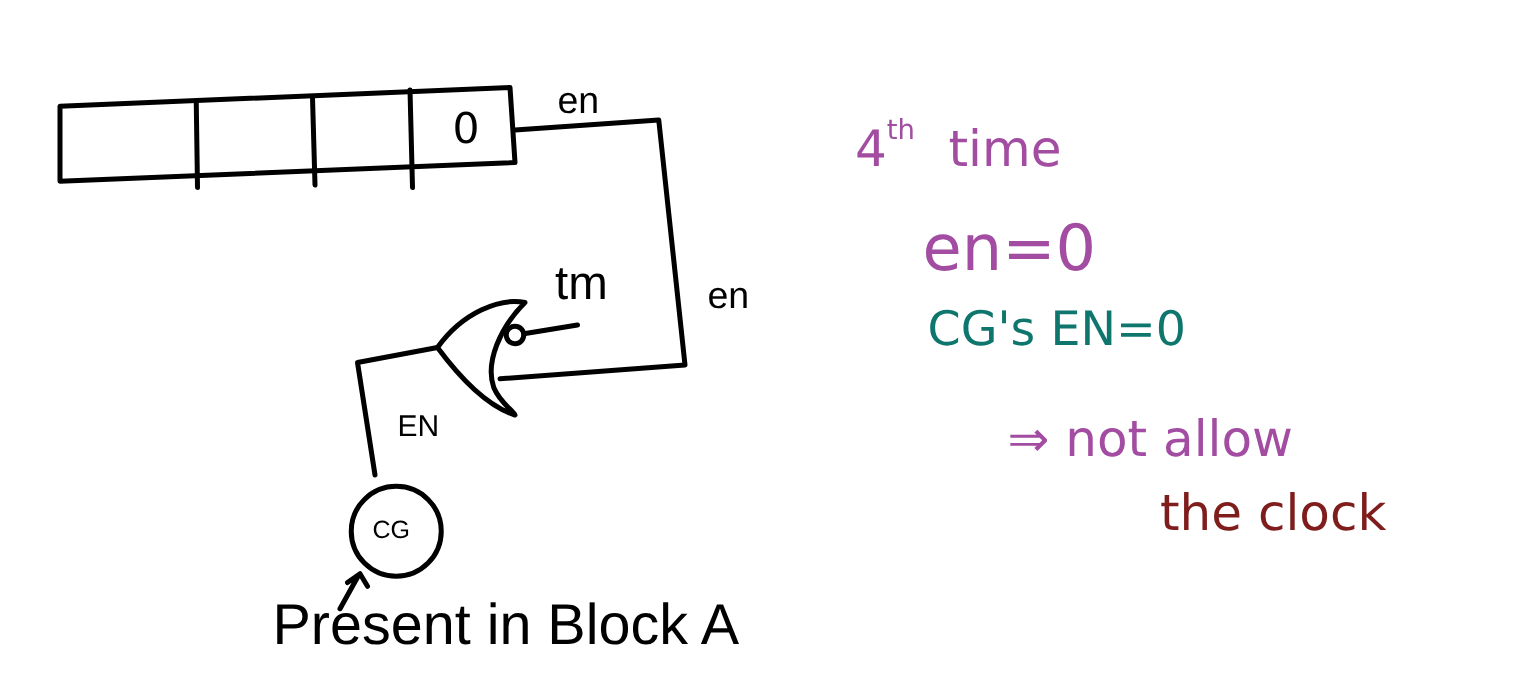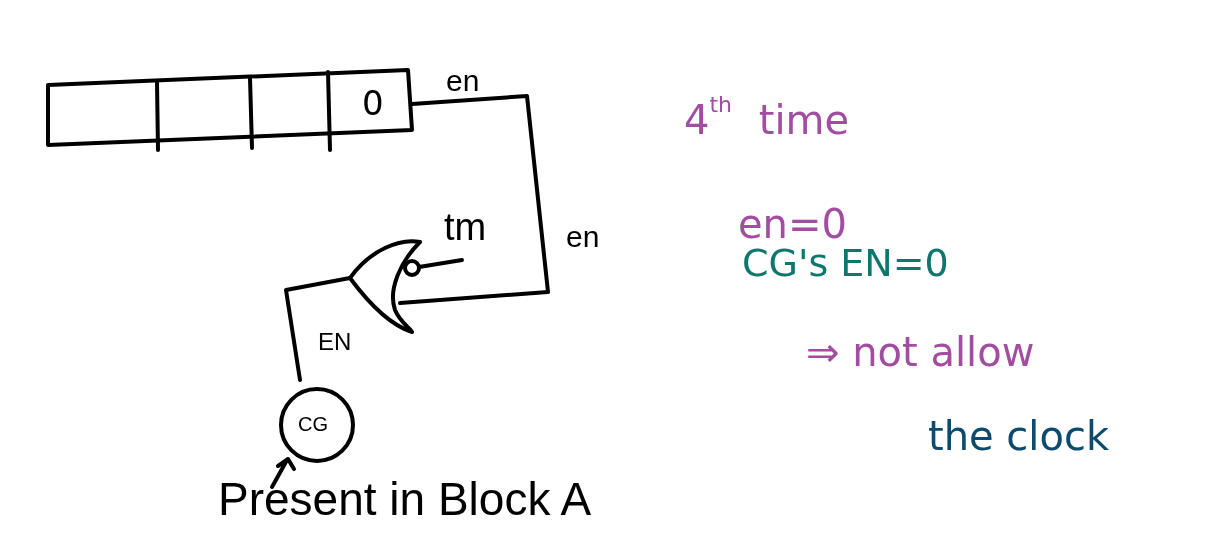--- a/index.html
+++ b/index.html
@@ -69,21 +69,21 @@
   <div class="label" style="left:318px; top:330px; font-size:24px;">EN</div>
 
   <div class="label" style="left:298px; top:414px; font-size:20px;">CG</div>
 
   <div class="label" style="left:218px; top:476px; font-size:46px;">Present in Block A</div>
 
   <div class="note" style="left:660px; top:100px; font-size:40px; color:#a24da2;margin-left:24px;">
     <span>4</span><span class="sup">th</span>
     <span style="margin-left:14px;">time</span>
   </div>
-  <div class="note" style="left:738px; top:174px; font-size:40px; color:#a24da2;margin-top:30px;">en=0</div>
+  <div class="note" style="left:738px; top:174px; font-size:51px; color:#a24da2;">en=0</div>
   <div class="note" style="left:742px; top:244px; font-size:38px; color:#0f766e;">CG's EN=0</div>
   <div class="note" style="left:806px; top:332px; font-size:40px; color:#a24da2;">
     <span>⇒</span>
     <span style="">not allow</span>
   </div>
-  <div class="note" style="left:928px; top:416px; font-size:40px; color:#0c4a6e;">the clock</div>
+  <div class="note" style="left:928px; top:391px; font-size:40px; color:#7f1d1d;">the clock</div>
 
 </div>
 
 </body></html>

